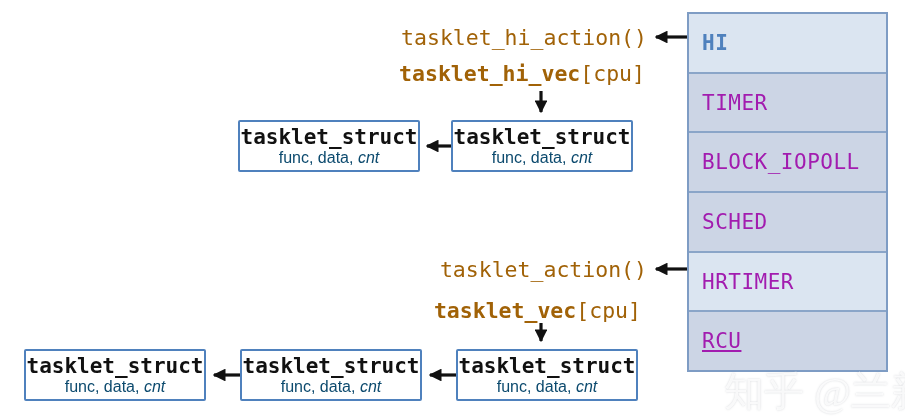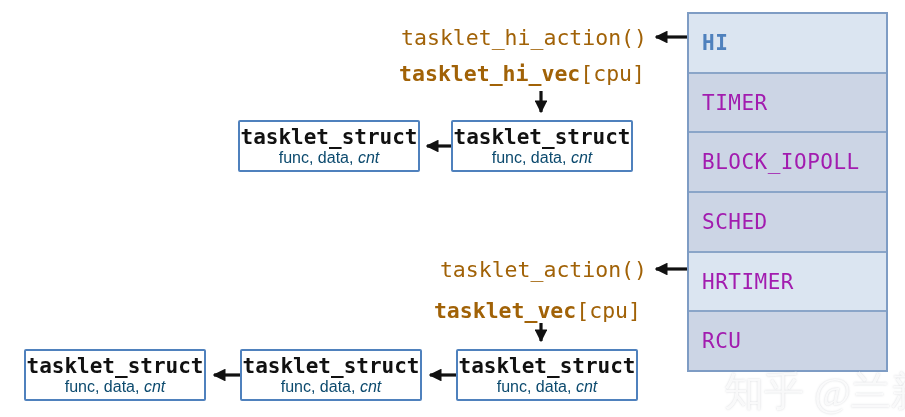--- a/index.html
+++ b/index.html
@@ -24,21 +24,21 @@
   .softirq-row{
     flex:1 1 0;
     display:flex;align-items:center;
     padding-left:13px;
     border-bottom:2px solid #8aa5c8;
     box-sizing:border-box;
     font-size:21px;
     color:#a21caf;
     letter-spacing:0.5px;
   }
-  .softirq-row:last-child{border-bottom:none;}
+  .softirq-row:last-child{border-bottom:none;text-decoration:underline;}
   .softirq-row.light{background:#dbe5f1;}
   .softirq-row.dark{background:#ccd5e5;}
   .softirq-row.highlighted{color:#4f81bd;font-weight:bold;}
 
   
   .code-label{
     position:absolute;
     font-size:21.5px;
     color:#a16207;
     white-space:nowrap;

